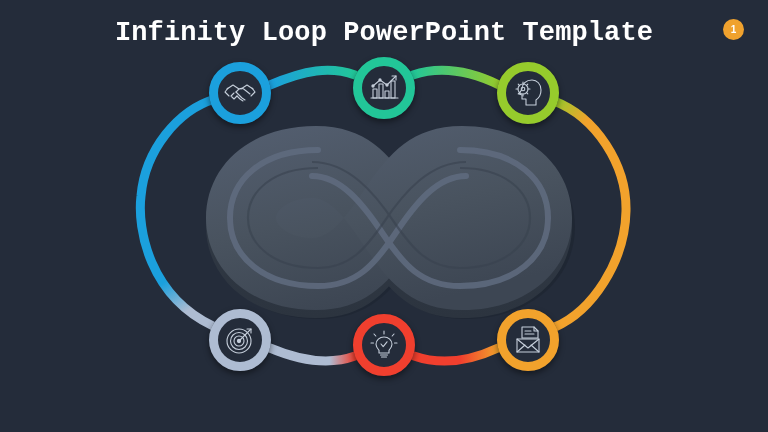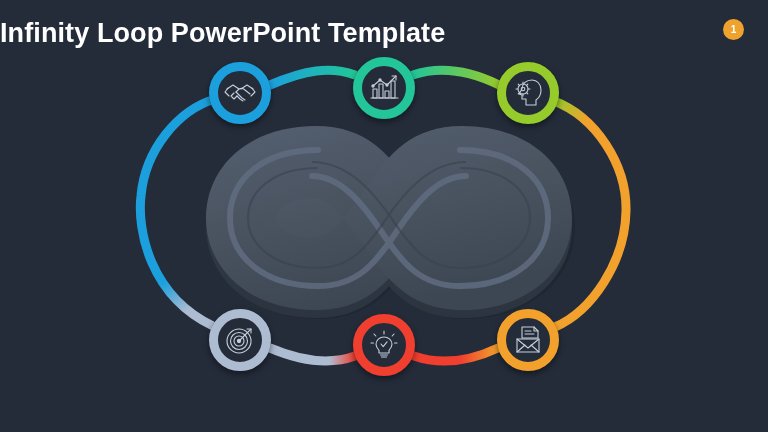--- a/index.html
+++ b/index.html
@@ -16,25 +16,27 @@
     left:0; top:0;
     width:768px; height:432px;
     background:#242c3a;
     overflow:hidden;
   }
   
   #title {
     position:absolute;
     left:0; top:18px;
     width:768px;
+    text-align:center;
     color:#ffffff;
     font-size:27px;
     font-weight:bold;
     letter-spacing:0.1px;
     white-space:nowrap;
+    font-family:Liberation Mono, monospace;
   }
   
   #badge {
     position:absolute;
     left:723px; top:19px;
     width:21px; height:21px;
     border-radius:50%;
     background:#f0a22e;
     color:#ffffff;
     font-size:10px;

